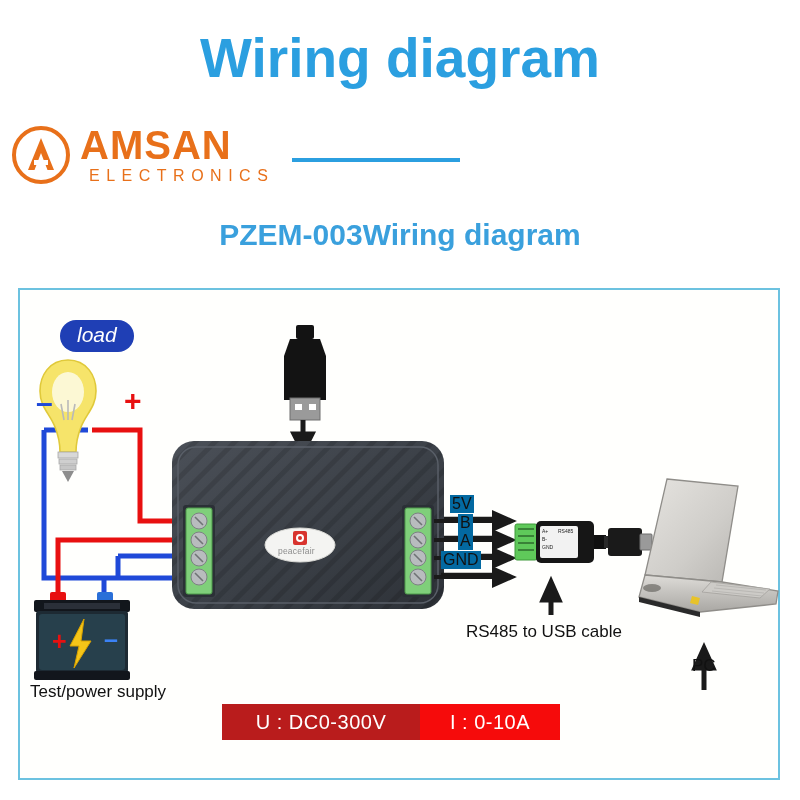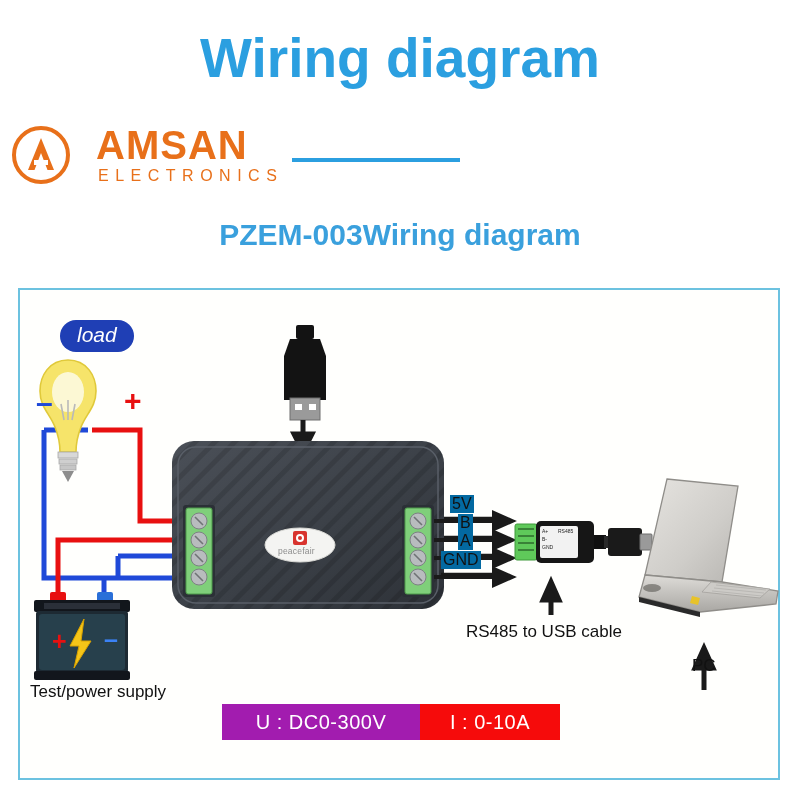--- a/index.html
+++ b/index.html
@@ -17,31 +17,31 @@
   .main-title{
     position:absolute;left:0;top:30px;width:800px;
     text-align:center;
     font-size:55px;font-weight:bold;
     color:#2b9fe0;
     letter-spacing:0px;
     line-height:1.05;
   }
   .brand{
     position:absolute;left:10px;top:124px;
-    display:flex;align-items:center;gap:24px;
+    display:flex;align-items:center;gap:8px;
   }
   .brand-mark{width:62px;height:62px;flex:0 0 auto;}
   .brand-words{display:flex;flex-direction:column;justify-content:center;}
   .brand-name{
     font-size:40px;font-weight:bold;color:#E8701A;
     line-height:0.95;letter-spacing:1px;
   }
   .brand-sub{
     font-size:16px;color:#E8701A;letter-spacing:6.5px;
-    margin-top:3px;margin-left:2px;
+    margin-top:3px;margin-left:9px;
   }
   .brand-rule{
     position:absolute;left:292px;top:158px;width:168px;height:4px;
     background:#2b9fe0;
   }
   .sub-title{
     position:absolute;left:0;top:218px;width:800px;
     text-align:center;
     font-size:30px;font-weight:bold;color:#3aa0dd;
   }
@@ -70,21 +70,21 @@
     padding:3px 17px 5px 17px;
     border-radius:17px;
     line-height:1.15;
     font-style:italic;
   }
   .spec-bar{
     position:absolute;left:222px;top:704px;
     display:flex;height:36px;width:338px;
   }
   .spec-u{
-    background:#a21caf;color:#ffffff;
+    background:#b91c1c;color:#ffffff;
     flex:0 0 198px;display:flex;align-items:center;justify-content:center;
     font-size:20px;letter-spacing:0.5px;
   }
   .spec-i{
     background:#f60b0b;color:#ffffff;
     flex:1;display:flex;align-items:center;justify-content:center;
     font-size:20px;letter-spacing:0.5px;
   }
 
   

